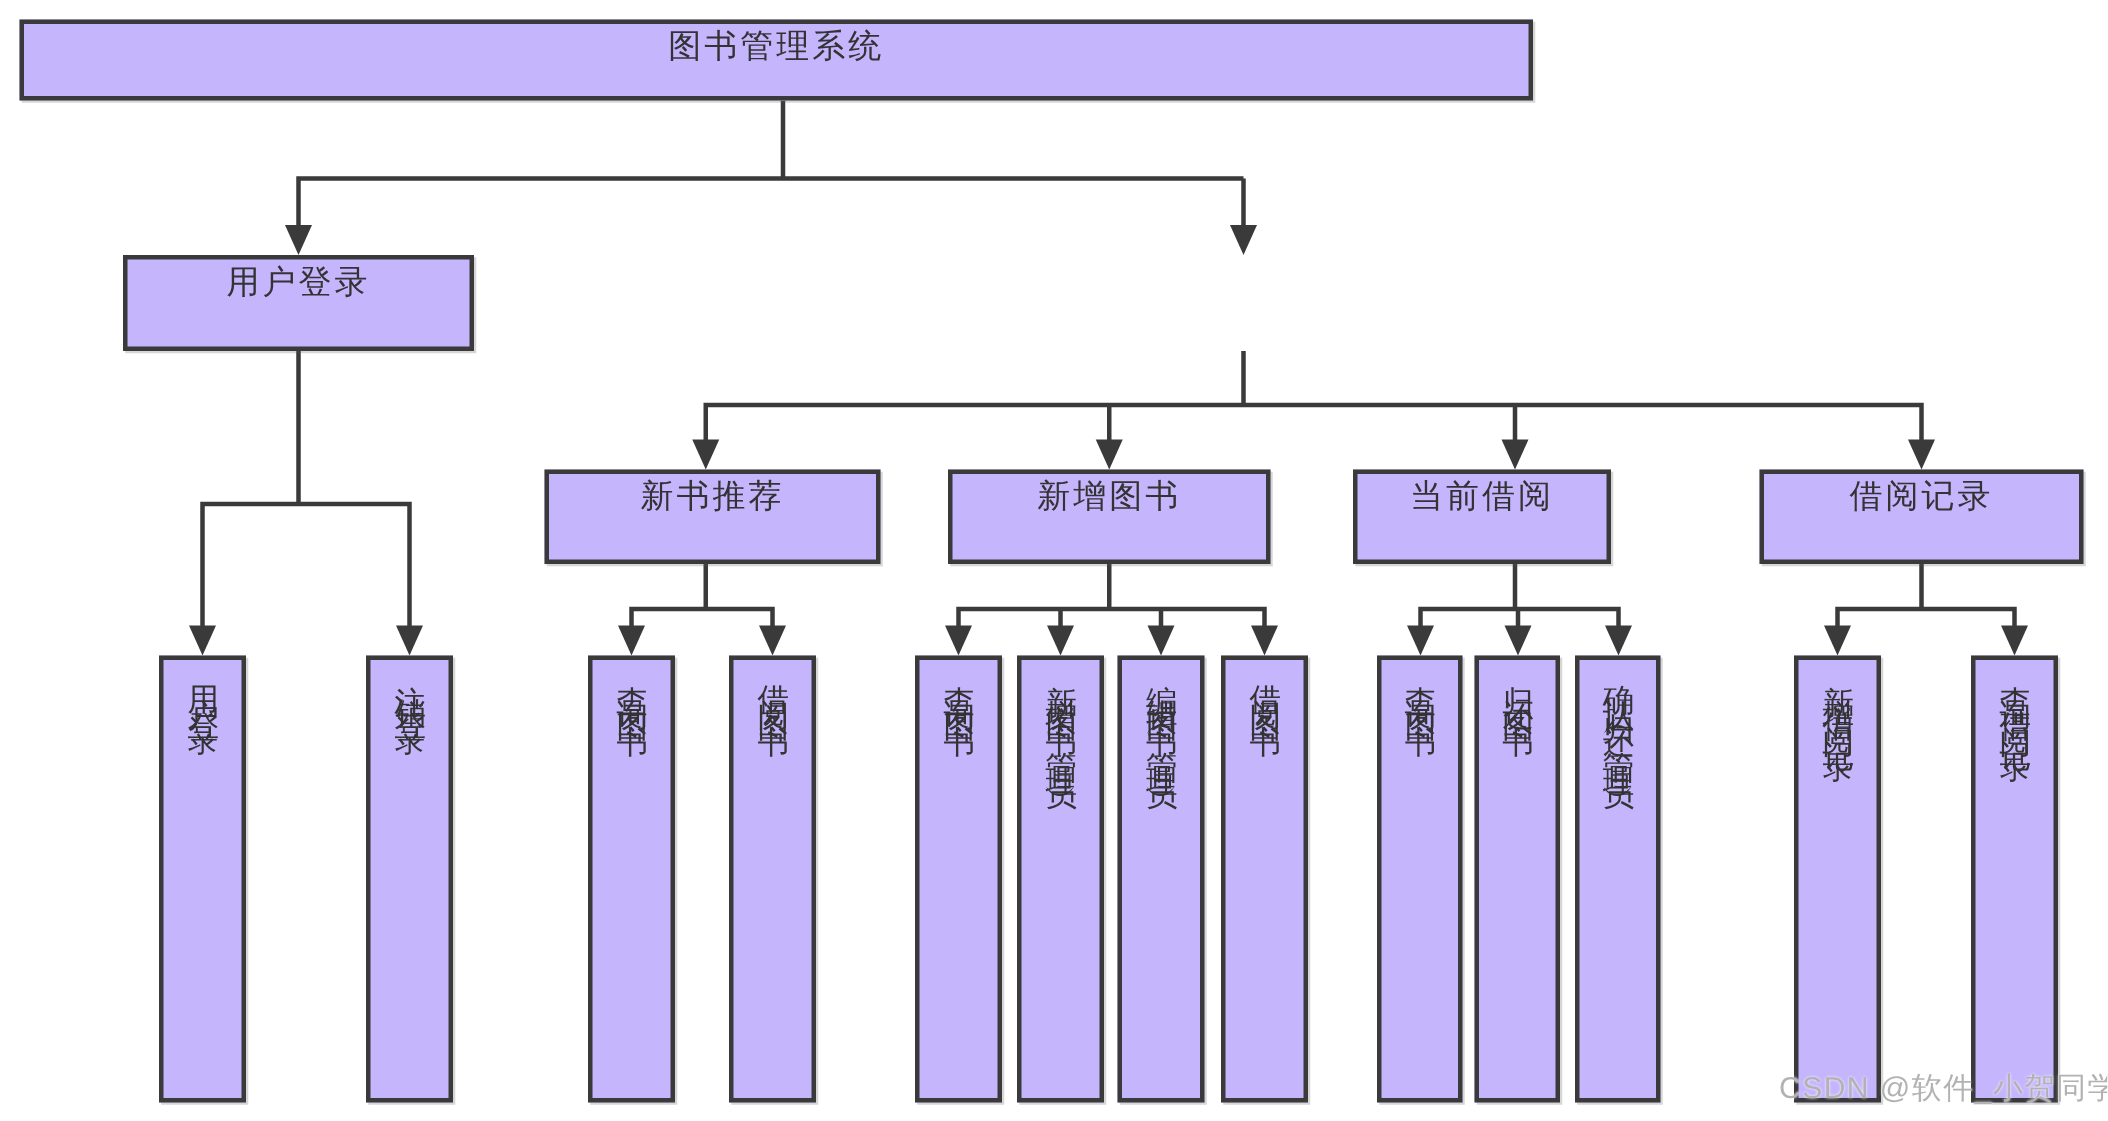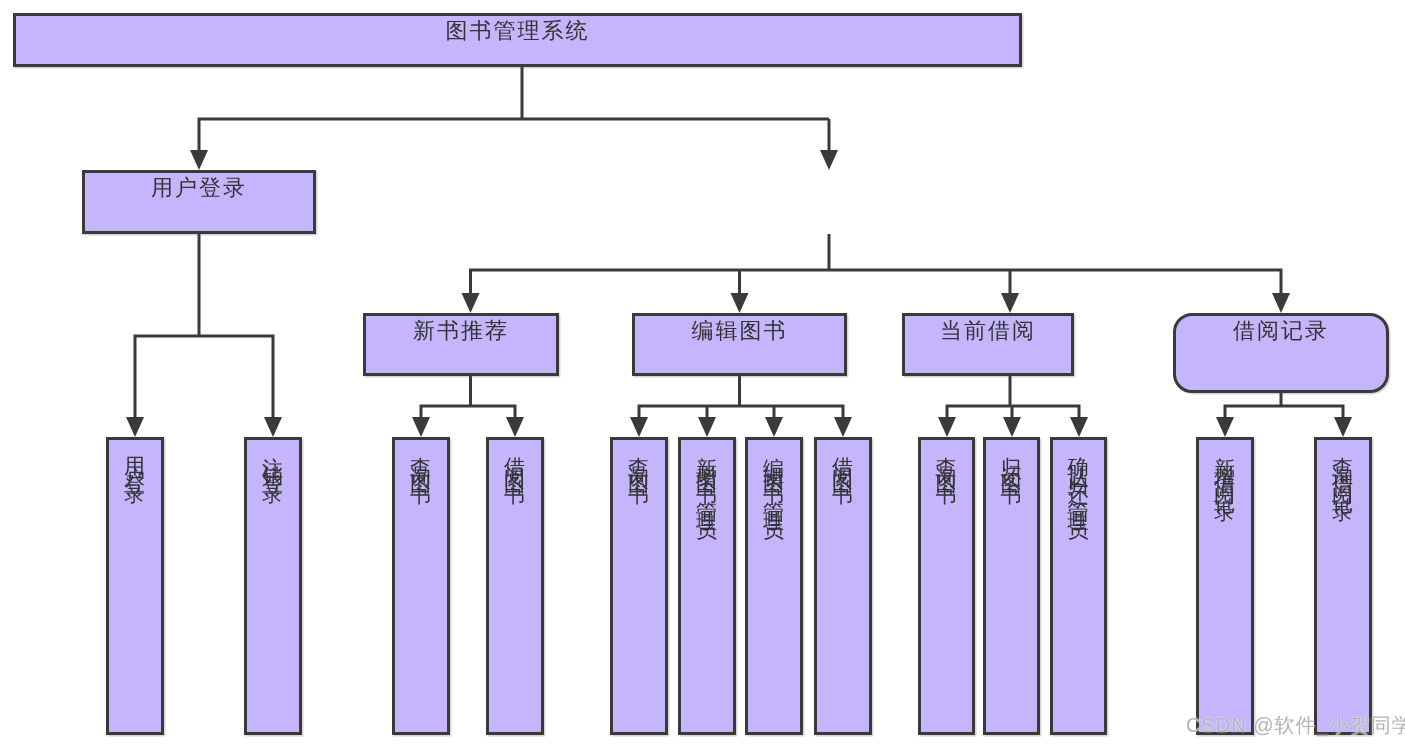--- a/index.html
+++ b/index.html
@@ -104,30 +104,30 @@
   </svg>
 
   <div class="node" style="left:13px; top:13px; width:1009px; height:54px;">
     <span class="h-label">图书管理系统</span>
   </div>
 
   <div class="node" style="left:82px; top:170px; width:234px; height:64px;">
     <span class="h-label">用户登录</span>
   </div>
 
-  <div class="node" style="left:363px; top:313px; width:196px; height:63px;">
+  <div class="node" style="left:363px; top:313px; width:224px; height:63px;">
     <span class="h-label">新书推荐</span>
   </div>
   <div class="node" style="left:632px; top:313px; width:215px; height:63px;">
-    <span class="h-label">编辑图书</span>
+    <span class="h-label">新增图书</span>
   </div>
   <div class="node" style="left:902px; top:313px; width:172px; height:63px;">
     <span class="h-label">当前借阅</span>
   </div>
-  <div class="node" style="left:1173px; top:313px; width:216px; height:80px;border-radius:19px;">
+  <div class="node" style="left:1173px; top:313px; width:216px; height:63px;">
     <span class="h-label">借阅记录</span>
   </div>
 
   <div class="node" style="left:106px; top:437px; width:58px; height:298px;">
     <span class="v-label">用户登录</span>
   </div>
   <div class="node" style="left:244px; top:437px; width:58px; height:298px;">
     <span class="v-label">注销登录</span>
   </div>
 

